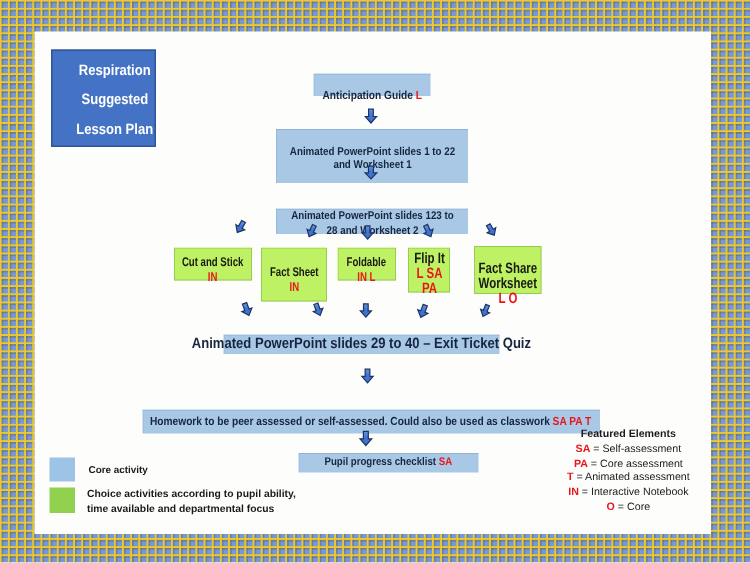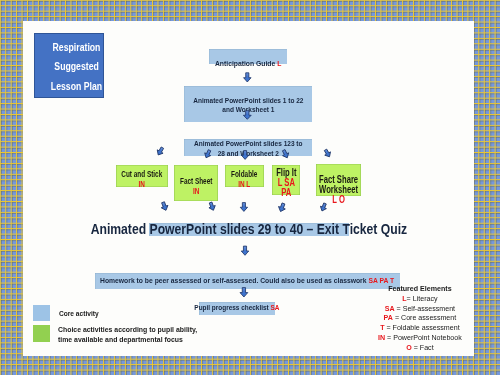--- a/index.html
+++ b/index.html
@@ -37,23 +37,23 @@
   
   #titlebox{left:10.5px;top:11.5px;width:70px;height:65px;font-size:10px;padding:4px 0 0 16px;line-height:19.7px;justify-content:flex-start;}
   #b-anticipation{left:186px;top:28px;width:78px;height:15px;font-size:7.8px;padding-top:14px;}
   #b-ppt1{left:161px;top:65px;width:128px;height:36px;font-size:7.5px;line-height:9.2px;padding-top:2px;}
   #b-ppt2{left:161px;top:118px;width:128px;height:17px;font-size:7.5px;line-height:9.2px;padding-top:2px;}
   #b-ch0{padding-top:5px;left:93px;top:144px;width:51.5px;height:22px;font-size:8.4px;line-height:10px;--sx:0.765;}
   #b-ch1{padding-top:5px;left:151px;top:144px;width:44px;height:36px;font-size:8.4px;line-height:10px;--sx:0.765;}
   #b-ch2{padding-top:5px;left:202px;top:144px;width:39px;height:22px;font-size:8.4px;line-height:10px;--sx:0.765;}
   #b-ch3{padding-top:5px;left:249px;top:144px;width:28px;height:30px;font-size:10px;line-height:10px;--sx:0.765;}
   #b-ch4{padding-top:20px;left:293px;top:143px;width:45px;height:32px;font-size:10px;line-height:10px;--sx:0.765;}
-  #b-exit{left:126px;top:202px;width:200px;height:13px;font-size:14px;}
+  #b-exit{left:126px;top:202px;width:184px;height:13px;font-size:10px;}
   #b-homework{left:72px;top:252px;width:305px;height:16px;font-size:7.8px;}
-  #b-checklist{left:176px;top:281px;width:76px;height:13px;font-size:7.4px;text-align:right;}
+  #b-checklist{left:176px;top:281px;width:120px;height:13px;font-size:7.4px;text-align:right;}
 
   #sw-core{left:10px;top:284px;width:17px;height:16px;background:#9dc3e6;}
   #sw-choice{left:10px;top:304px;width:17px;height:17px;background:#92d050;}
   #kt-core{left:36px;top:288.5px;font-size:6.6px;}
   #kt-choice{left:35px;top:304px;font-size:6.9px;line-height:10.2px;}
 
   #legend{left:355px;top:264px;font-size:7.1px;line-height:9.75px;}
 
   #arrows{position:absolute;left:0;top:0;pointer-events:none;}
 </style>
@@ -138,22 +138,21 @@
     <div class="swatch" id="sw-core"></div>
     <div class="swatch" id="sw-choice"></div>
     <div class="keytext" id="kt-core">Core activity</div>
     <div class="keytext" id="kt-choice">
       <div>Choice activities according to pupil ability,</div>
       <div>time available and departmental focus</div>
     </div>
 
     <div id="legend">
       <div class="lgtitle">Featured Elements</div>
-      <div class="row"><span class="code">L</span><span class="desc">= Literacy</span></div>
       <div class="row"><span class="code">SA</span><span class="desc"> = Self-assessment</span></div>
       <div class="row"><span class="code">PA</span><span class="desc"> = Core assessment</span></div>
-      <div class="row"><span class="code">T</span><span class="desc"> = Foldable assessment</span></div>
-      <div class="row"><span class="code">IN</span><span class="desc"> = PowerPoint Notebook</span></div>
-      <div class="row"><span class="code">O</span><span class="desc"> = Fact</span></div>
+      <div class="row"><span class="code">T</span><span class="desc"> = Animated assessment</span></div>
+      <div class="row"><span class="code">IN</span><span class="desc"> = Interactive Notebook</span></div>
+      <div class="row"><span class="code">O</span><span class="desc"> = Core</span></div>
     </div>
 
   </div>
 </div>
 
 </body></html>

